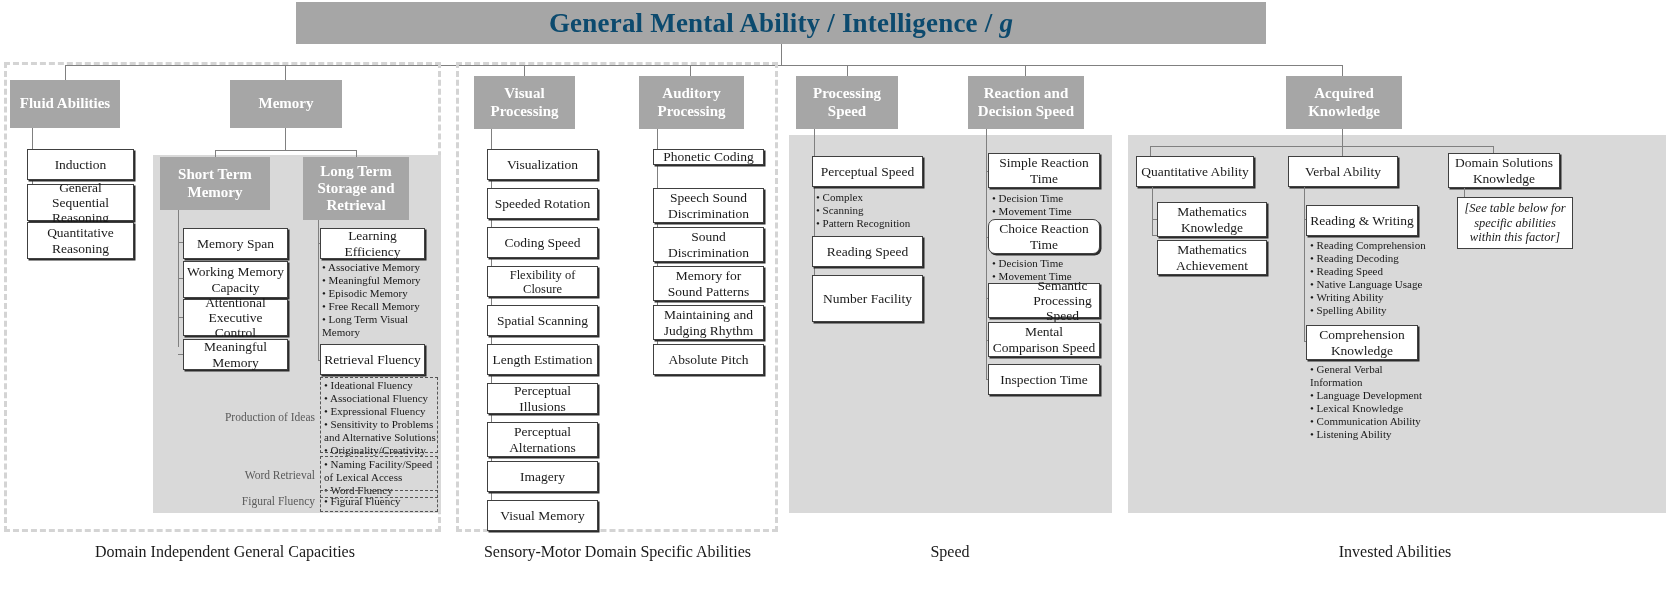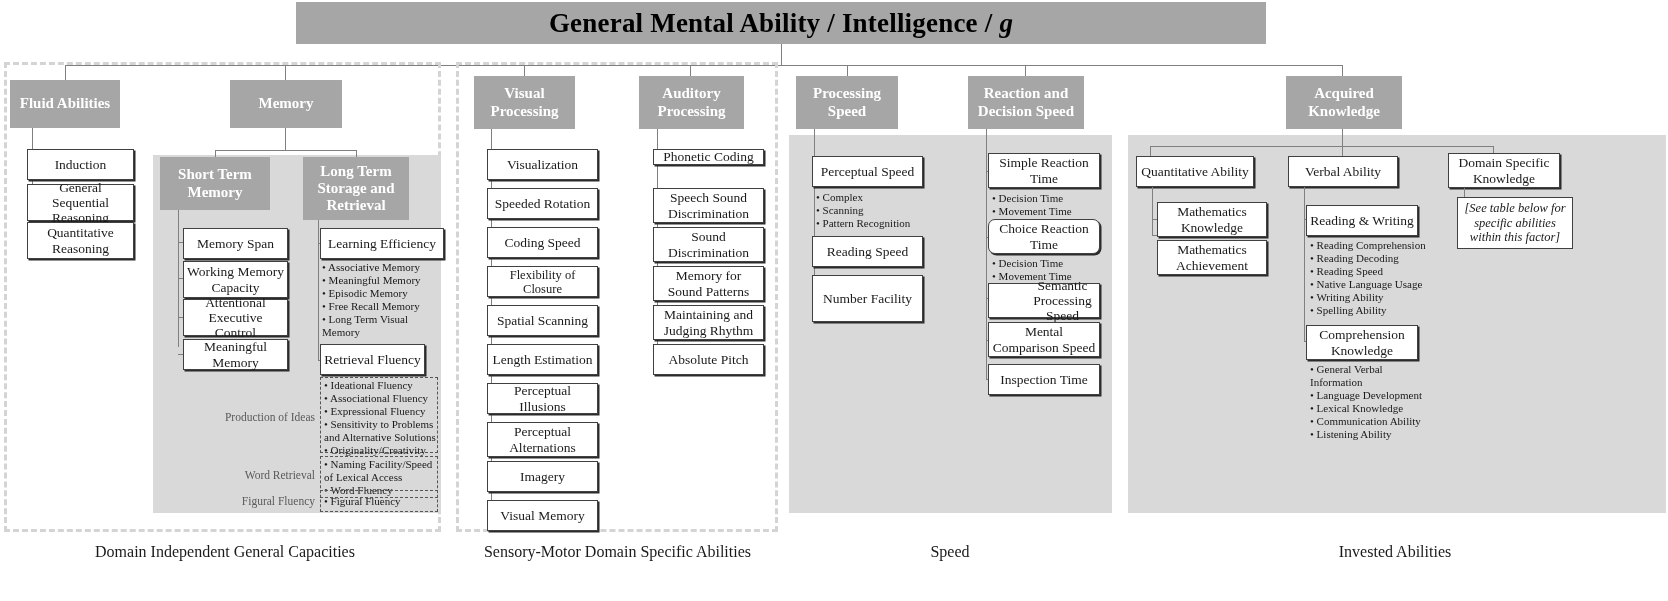--- a/index.html
+++ b/index.html
@@ -6,21 +6,21 @@
   html,body { background:#fff; }
   body {
     width:1668px; height:601px; position:relative;
     font-family:"Liberation Serif", serif;
     color:#1a1a1a; overflow:hidden;
   }
 
   
   #root-title{
     position:absolute; left:296px; top:2px; width:970px; height:42px;
-    background:#a6a6a6; color:#000000;
+    background:#a6a6a6; color:#0c4a6e;
     font-weight:bold; font-size:27px; line-height:42px; text-align:center;
     letter-spacing:.2px;
   }
   #root-title .ital{ font-style:italic; }
 
   
   .hline{ position:absolute; background:#808080; height:1px; }
   .vline{ position:absolute; background:#808080; width:1px; }
 
   
@@ -120,21 +120,21 @@
 <div class="box" style="left:183px; top:228px; width:105px; height:31px;">Memory Span</div>
 <div class="box" style="left:183px; top:261px; width:105px; height:37px;">Working Memory Capacity</div>
 <div class="box" style="left:183px; top:299px; width:105px; height:37px;">Attentional Executive Control</div>
 <div class="box" style="left:183px; top:339px; width:105px; height:31px;">Meaningful Memory</div>
 
 <div class="hdrbox" style="left:303px; top:157px; width:106px; height:63px;">Long Term Storage and Retrieval</div>
 <div class="vline" style="left:318px; top:220px; height:141px;"></div>
 <div class="hline" style="left:318px; top:243px; width:14px;"></div>
 <div class="hline" style="left:318px; top:360px; width:14px;"></div>
 
-<div class="box" style="left:320px; top:228px; width:124px; height:31px;">Learning Efficiency</div>
+<div class="box" style="left:320px; top:228px; width:105px; height:31px;">Learning Efficiency</div>
 <div class="blist wrap" style="left:322px; top:261px; width:108px;">
   <div>• Associative Memory</div>
   <div>• Meaningful Memory</div>
   <div>• Episodic Memory</div>
   <div>• Free Recall Memory</div>
   <div style="white-space:normal">• Long Term Visual Memory</div>
 </div>
 
 <div class="box" style="left:320px; top:344px; width:105px; height:31px;">Retrieval Fluency</div>
 
@@ -263,21 +263,21 @@
 </div>
 <div class="box" style="left:1306px; top:325px; width:112px; height:35px;">Comprehension Knowledge</div>
 <div class="blist wrap" style="left:1310px; top:363px; width:118px;">
   <div style="white-space:normal">• General Verbal Information</div>
   <div>• Language Development</div>
   <div>• Lexical Knowledge</div>
   <div>• Communication Ability</div>
   <div>• Listening Ability</div>
 </div>
 
-<div class="box" style="left:1448px; top:153px; width:112px; height:35px;">Domain Specific Knowledge</div>
+<div class="box" style="left:1448px; top:153px; width:112px; height:35px;">Domain Solutions Knowledge</div>
 <div class="vline" style="left:1464px; top:188px; height:38px;"></div>
 <div class="hline" style="left:1464px; top:226px; width:14px;"></div>
 <div class="box italic" style="left:1457px; top:197px; width:116px; height:52px; line-height:1.18;">[See table below for specific abilities within this factor]</div>
 
 <div class="caption" style="left:30px;  top:543px; width:390px;">Domain Independent General Capacities</div>
 <div class="caption" style="left:460px; top:543px; width:315px;">Sensory-Motor Domain Specific Abilities</div>
 <div class="caption" style="left:800px; top:543px; width:300px;">Speed</div>
 <div class="caption" style="left:1130px;top:543px; width:530px;">Invested Abilities</div>
 
 </body></html>

